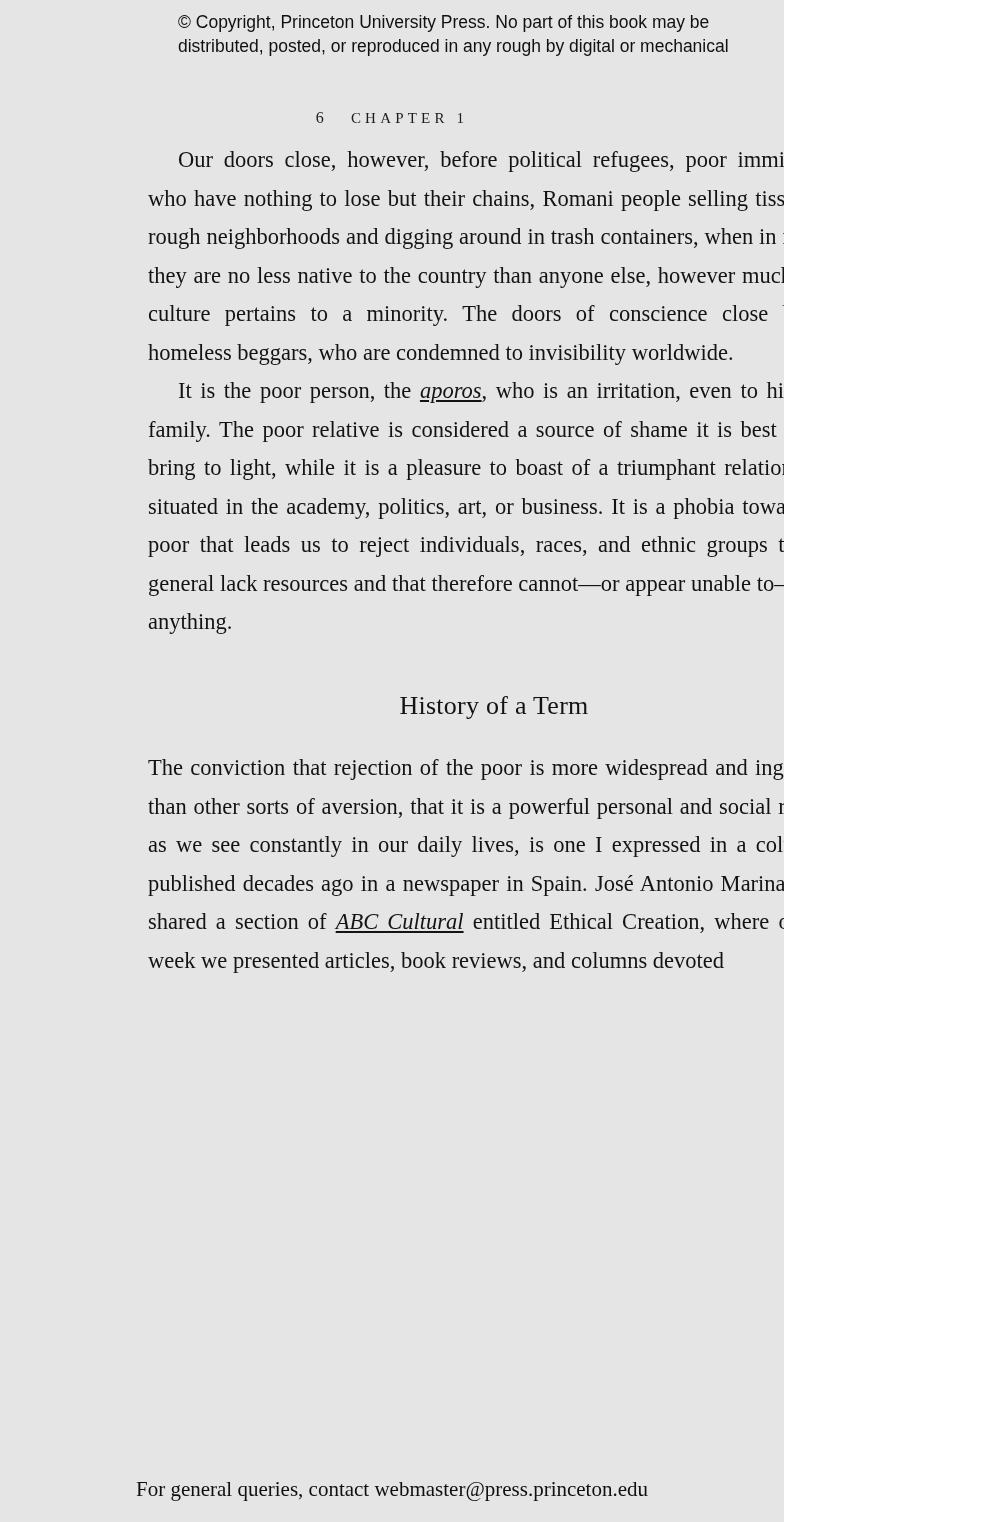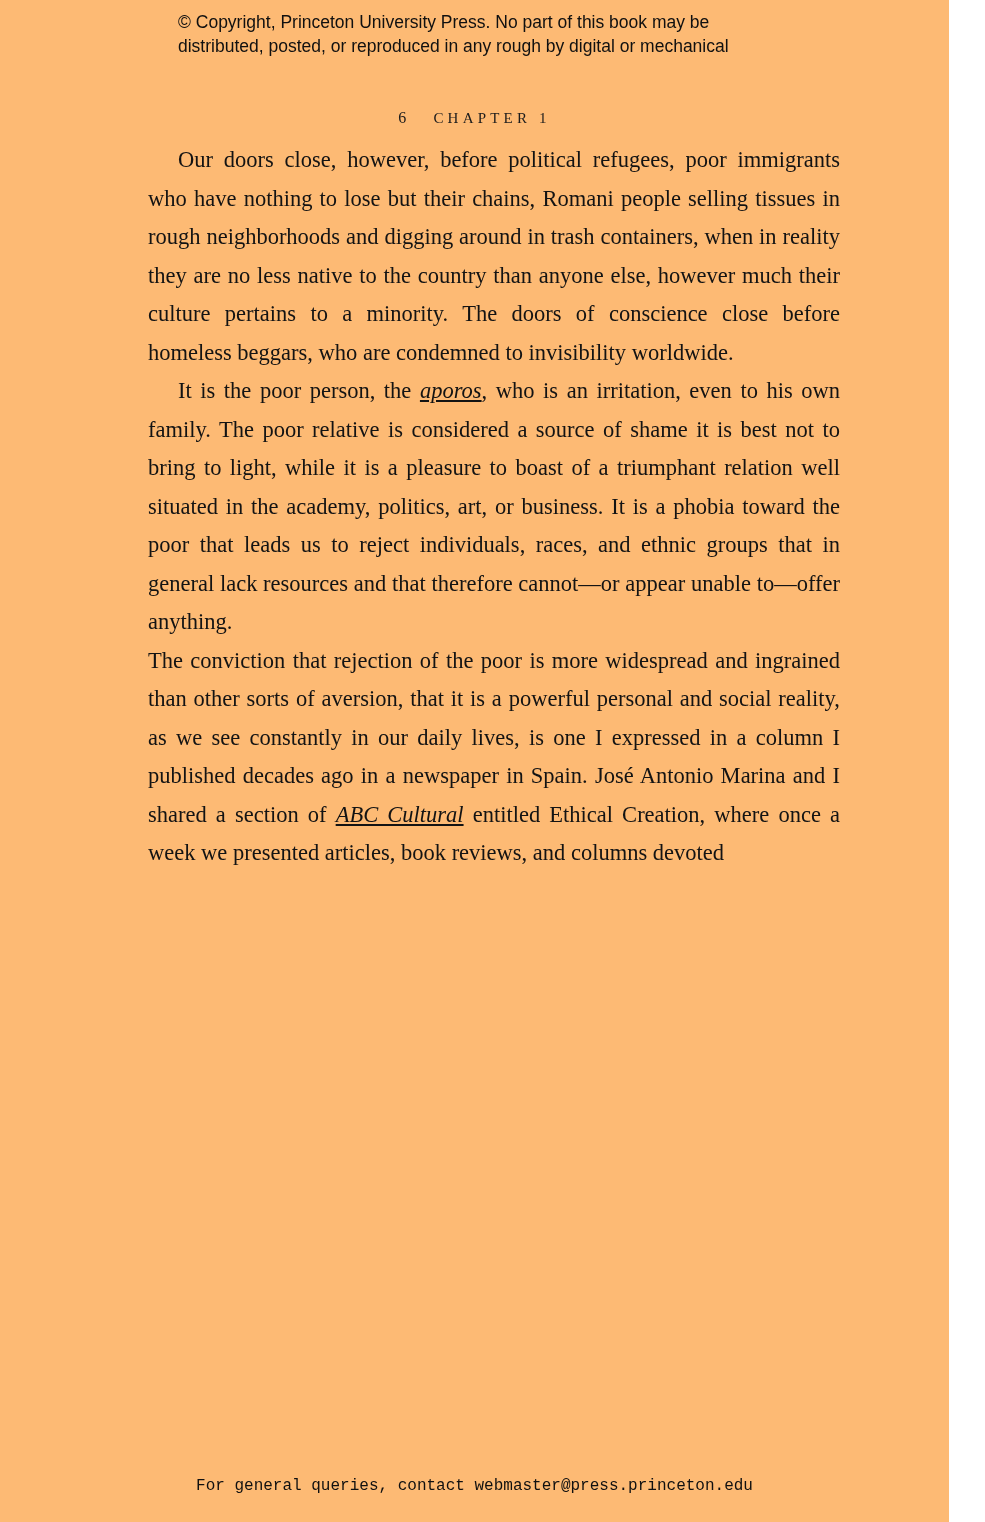--- a/index.html
+++ b/index.html
@@ -2,23 +2,23 @@
 <html><head>
 <meta charset="utf-8">
 <style>
   html, body {
     margin: 0;
     padding: 0;
     background: #ffffff;
   }
   .page {
     position: relative;
-    width: 949px;
+    width: 784px;
     height: 1522px;
-    background: #fdba74;
+    background: #e5e5e5;
     overflow: hidden;
   }
   .copyright {
     position: absolute;
     left: 178px;
     top: 10px;
     font-family: "Liberation Sans", sans-serif;
     font-size: 17.5px;
     line-height: 24px;
     color: #101010;
@@ -74,40 +74,41 @@
     font-weight: 400;
     letter-spacing: 0.01em;
     color: #131313;
   }
   .footer {
     position: absolute;
     top: 1477px;
     left: 0;
     width: 100%;
     text-align: center;
-    font-family: Liberation Mono, monospace;
-    font-size: 16px;
+    font-family: Liberation Serif, serif;
+    font-size: 21px;
     color: #101010;
   }
 </style>
 </head>
 <body>
 
 <div class="page">
 
   <div class="copyright" id="copyright">
       <div>© Copyright, Princeton University Press. No part of this book may be</div>
       <div>distributed, posted, or reproduced in any rough by digital or mechanical</div>
     </div>
 
   <div class="chapter-header">
     <span class="page-num">6</span><span class="chapter-label">CHAPTER 1</span>
   </div>
 
   <div class="content" id="content">
       <p class="para indent"><span>Our doors close, however, before political refugees, poor immigrants who have nothing to lose but their chains, Romani people selling tissues in rough neighborhoods and digging around in trash containers, when in reality they are no less native to the country than anyone else, however much their culture pertains to a minority. The doors of conscience close before homeless beggars, who are condemned to invisibility worldwide.</span></p>
       <p class="para indent"><span>It is the poor person, the </span><span class="italic">aporos</span><span>, who is an irritation, even to his own family. The poor relative is considered a source of shame it is best not to bring to light, while it is a pleasure to boast of a triumphant relation well situated in the academy, politics, art, or business. It is a phobia toward the poor that leads us to reject individuals, races, and ethnic groups that in general lack resources and that therefore cannot—or appear unable to—offer anything.</span></p>
+      <h2 class="section-heading">History of a Term</h2>
       <p class="para"><span>The conviction that rejection of the poor is more widespread and ingrained than other sorts of aversion, that it is a powerful personal and social reality, as we see constantly in our daily lives, is one I expressed in a column I published decades ago in a newspaper in Spain. José Antonio Marina and I shared a section of </span><span class="italic">ABC Cultural</span><span> entitled Ethical Creation, where once a week we presented articles, book reviews, and columns devoted</span></p>
     </div>
 
   <div class="footer">For general queries, contact webmaster@press.princeton.edu</div>
 
 </div>
 
 </body></html>

